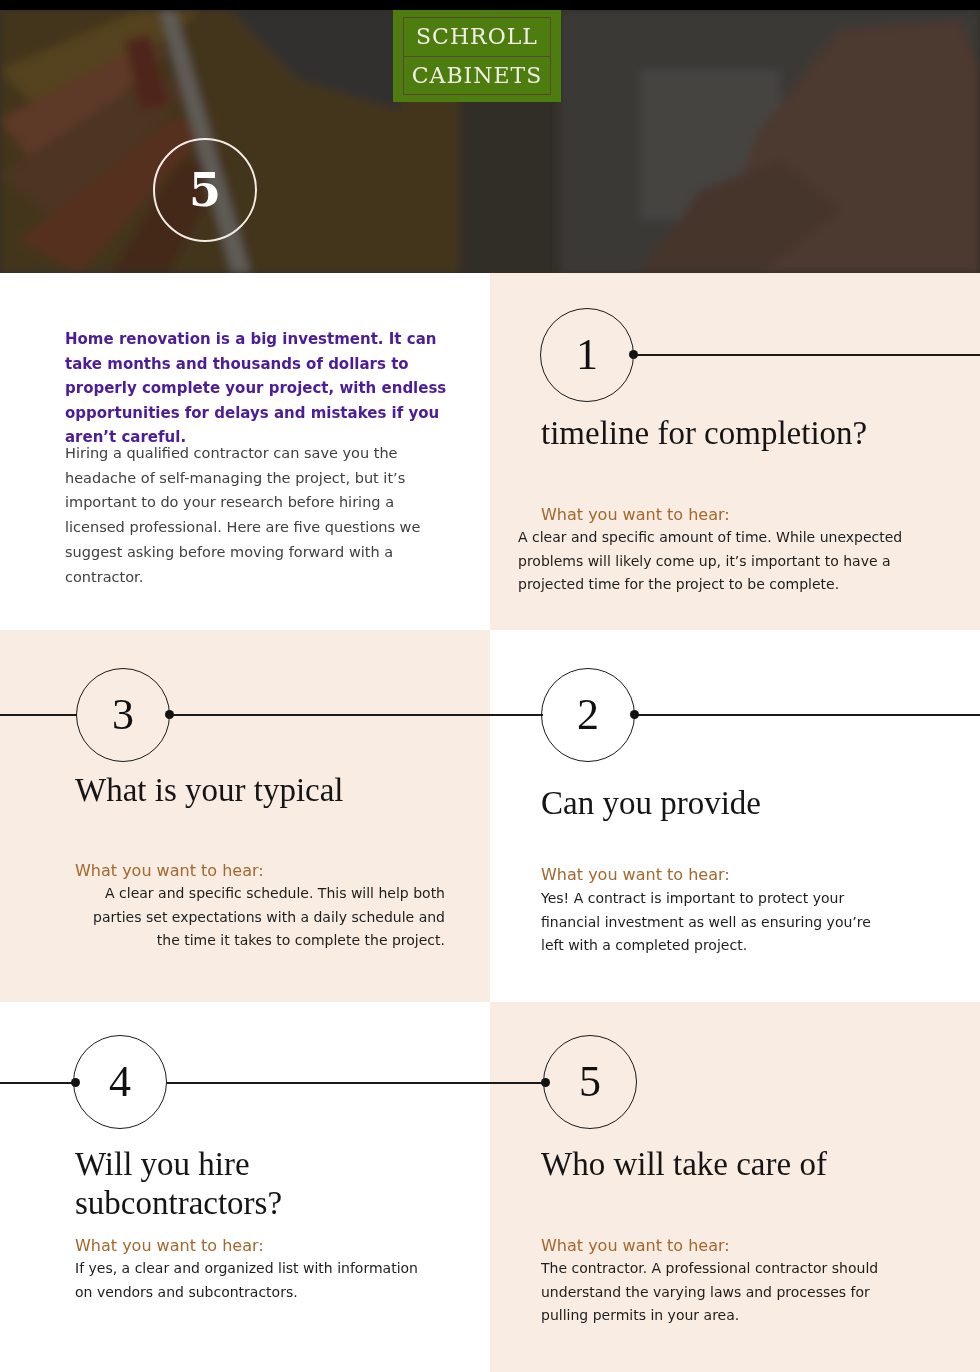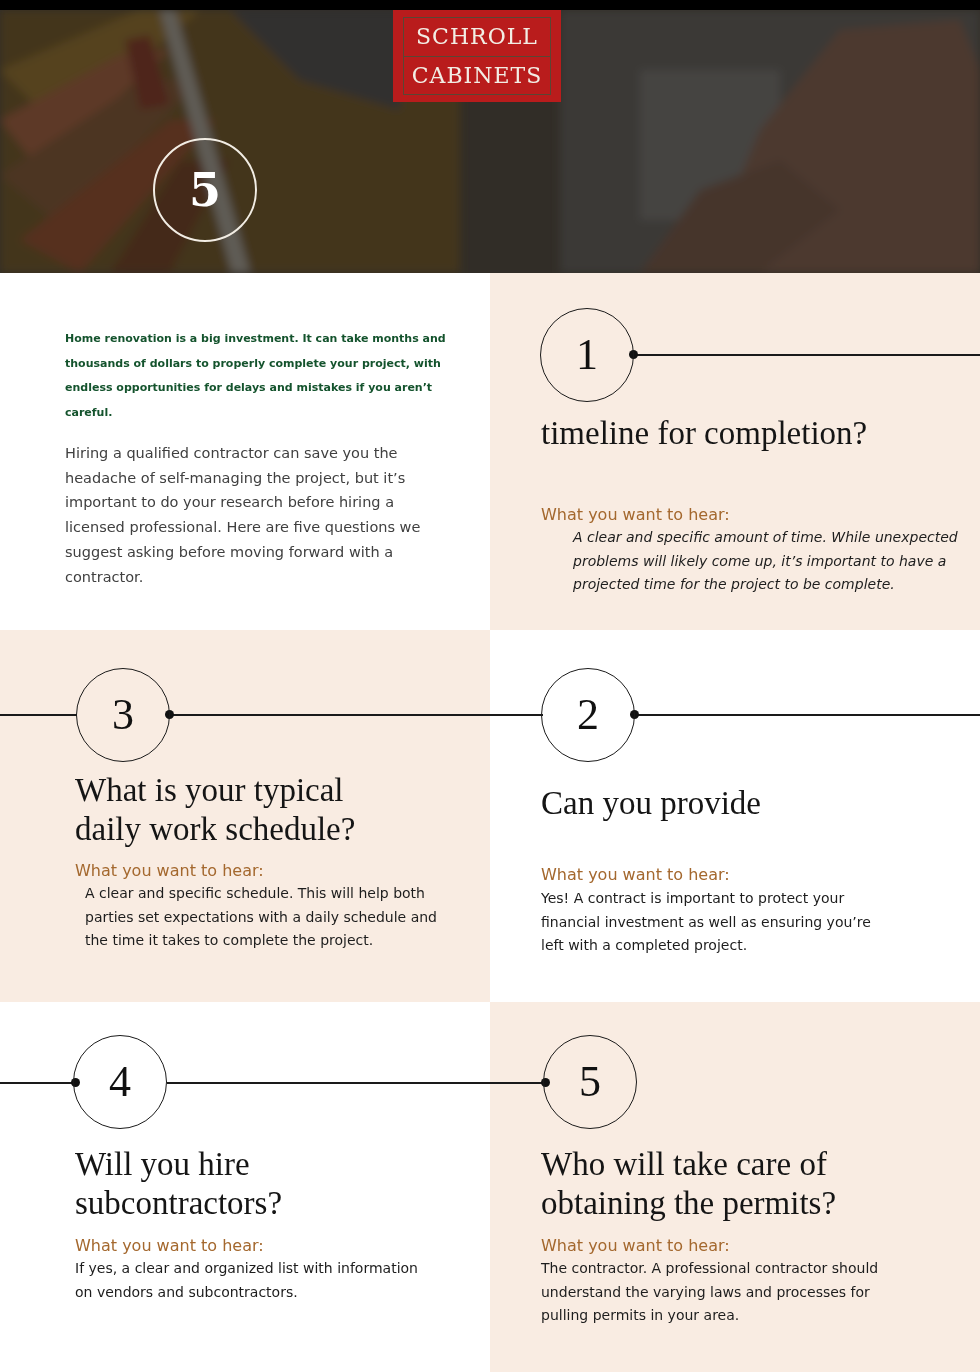--- a/index.html
+++ b/index.html
@@ -10,21 +10,21 @@
 
   .hero {
     position: absolute; left: 0; top: 10px; width: 980px; height: 263px; overflow: hidden;
     background: #3b3a35;
   }
   .hero .photo { position: absolute; inset: 0; }
   .hero .shade { position: absolute; inset: 0; background: rgba(20,18,15,0.45); }
 
   .logo {
     position: absolute; left: 393px; top: 0px; width: 168px; height: 92px;
-    background: #b91c1c; padding: 7px 10px;
+    background: #4d7c0f; padding: 7px 10px;
   }
   .logo-inner {
     width: 100%; height: 100%; border: 1px solid #5a4634;
     display: flex; flex-direction: column;
   }
   .logo-line {
     flex: 1; display: flex; align-items: center; justify-content: center;
     font-family: "DejaVu Serif", serif; color: #f2ede4; font-size: 22px; letter-spacing: 1px;
   }
   .logo-line.first { border-bottom: 1px solid #5a4634; }
@@ -39,21 +39,21 @@
     position: absolute; left: 280px; top: 124px; width: 680px;
     font-family: "Liberation Serif", serif; color: #ffffff; font-size: 53px; line-height: 56px;
   }
 
   .panel { position: absolute; }
   .cream { background: #f9ece2; }
   .white { background: #ffffff; }
 
   .intro-bold {
     position: absolute; left: 65px; top: 327px; width: 390px;
-    font-family: "DejaVu Sans", sans-serif; font-weight: bold; font-size: 11px; line-height: 24.5px; color: #14532d;
+    font-family: "DejaVu Sans", sans-serif; font-weight: bold; font-size: 15px; line-height: 24.5px; color: #4c1d95;
   }
   .intro-body {
     position: absolute; left: 65px; top: 441px; width: 360px;
     font-family: "DejaVu Sans", sans-serif; font-size: 14.5px; line-height: 24.7px; color: #404040;
   }
 
   .num-circle {
     position: absolute; width: 94px; height: 94px; border: 1.6px solid #1a1a1a; border-radius: 50%;
     display: flex; align-items: center; justify-content: center;
     font-family: "Liberation Serif", serif; font-size: 44px; color: #111; padding-bottom: 2px;
@@ -142,44 +142,42 @@
 <div class="hline" style="left:0;top:1082px;width:76px;"></div>
 <div class="dot" style="left:71px;top:1078px;"></div>
 <div class="hline" style="left:167px;top:1082px;width:378px;"></div>
 <div class="dot" style="left:541px;top:1078px;"></div>
 
 <div class="num-circle" style="left:540px;top:308px;">1</div>
 <div class="q-title" style="left:541px;top:414px;width:420px;">
   <div>timeline for completion?</div>
 </div>
 <div class="q-label" style="left:541px;top:505px;">What you want to hear:</div>
-<div class="q-answer" style="left:573px;top:526px;width:400px;font-style:italic;">A clear and specific amount of time. While unexpected problems will likely come up, it’s important to have a projected time for the project to be complete.</div>
+<div class="q-answer" style="left:518px;top:526px;width:400px;">A clear and specific amount of time. While unexpected problems will likely come up, it’s important to have a projected time for the project to be complete.</div>
 
 <div class="num-circle" style="left:76px;top:668px;">3</div>
 <div class="q-title" style="left:75px;top:771px;width:400px;">
   <div>What is your typical</div>
-  <div>daily work schedule?</div>
 </div>
 <div class="q-label" style="left:75px;top:861px;">What you want to hear:</div>
-<div class="q-answer" style="left:85px;top:882px;width:370px;">A clear and specific schedule. This will help both parties set expectations with a daily schedule and the time it takes to complete the project.</div>
+<div class="q-answer" style="left:75px;top:882px;width:370px;text-align:right;">A clear and specific schedule. This will help both parties set expectations with a daily schedule and the time it takes to complete the project.</div>
 
 <div class="num-circle" style="left:541px;top:668px;">2</div>
 <div class="q-title" style="left:541px;top:774px;width:400px;margin-top:10px;">
   <div>Can you provide</div>
 </div>
 <div class="q-label" style="left:541px;top:865px;">What you want to hear:</div>
 <div class="q-answer" style="left:541px;top:887px;width:340px;">Yes! A contract is important to protect your financial investment as well as ensuring you’re left with a completed project.</div>
 
 <div class="num-circle" style="left:73px;top:1035px;">4</div>
 <div class="q-title" style="left:75px;top:1145px;width:400px;">
   <div>Will you hire</div>
   <div>subcontractors?</div>
 </div>
 <div class="q-label" style="left:75px;top:1236px;">What you want to hear:</div>
 <div class="q-answer" style="left:75px;top:1257px;width:360px;">If yes, a clear and organized list with information on vendors and subcontractors.</div>
 
 <div class="num-circle" style="left:543px;top:1035px;">5</div>
 <div class="q-title" style="left:541px;top:1145px;width:420px;">
   <div>Who will take care of</div>
-  <div>obtaining the permits?</div>
 </div>
 <div class="q-label" style="left:541px;top:1236px;">What you want to hear:</div>
 <div class="q-answer" style="left:541px;top:1257px;width:350px;">The contractor. A professional contractor should understand the varying laws and processes for pulling permits in your area.</div>
 
 </body></html>

